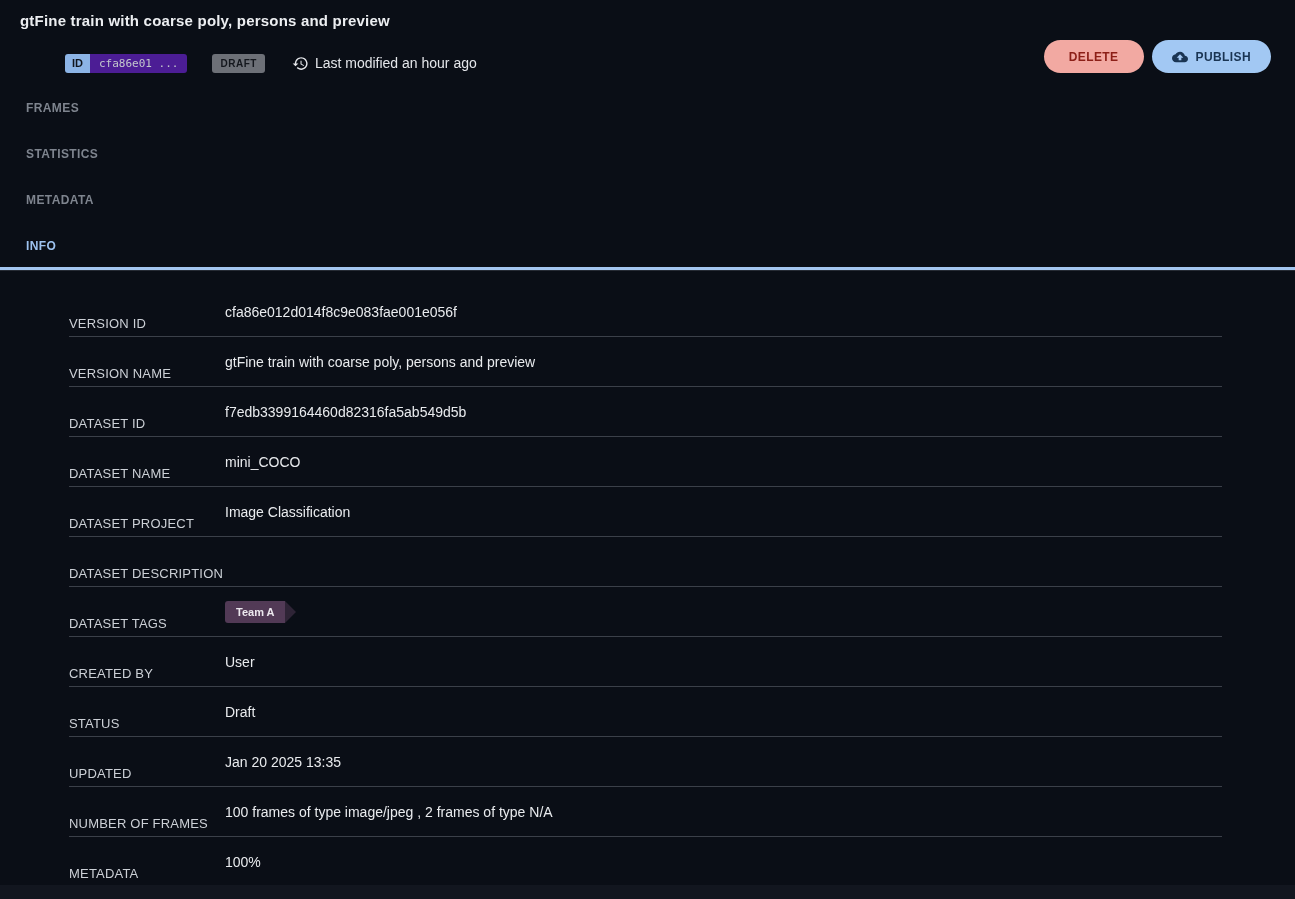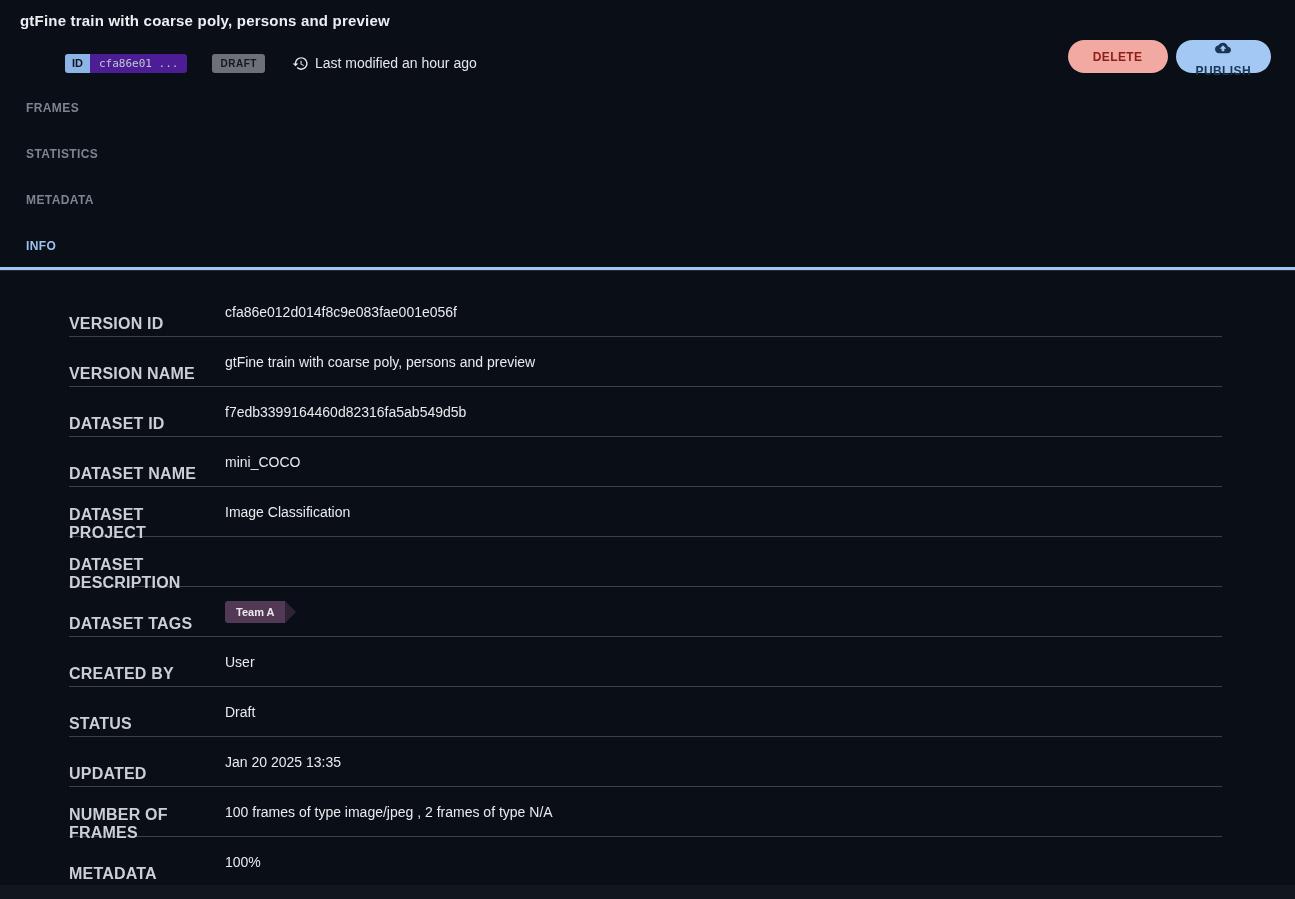--- a/index.html
+++ b/index.html
@@ -21,30 +21,30 @@
   .id-val { background: #4c1d95; color: #c3c7cd; font-family: "DejaVu Sans Mono", monospace; font-size: 11px; padding: 0 9px; display: flex; align-items: center; }
 
   .draft-badge { background: #6d7077; color: #14171d; font-weight: 700; font-size: 10px; letter-spacing: 0.5px; padding: 4px 8px; border-radius: 3px; margin-left: 25px; }
 
   .modified { display: flex; align-items: center; gap: 6px; margin-left: 27px; font-size: 14px; color: #e4e6ea; }
   .modified svg { display: block; }
 
   .actions { position: absolute; right: 24px; top: 40px; display: flex; gap: 8px; }
   .btn { height: 33px; border: none; border-radius: 17px; font-family: "Liberation Sans", sans-serif; font-weight: 700; font-size: 12px; letter-spacing: 0.4px; cursor: pointer; display: flex; align-items: center; }
   .btn-delete { background: #f2a9a2; color: #8c1f17; padding: 0 25px; }
-  .btn-publish { background: #a2c8f3; color: #1a3553; padding: 0 20px; gap: 8px; flex-direction: column; }
+  .btn-publish { background: #a2c8f3; color: #1a3553; padding: 0 20px; gap: 8px; }
   .btn-publish svg { display: block; }
 
   .tabs { display: flex; justify-content: center; border-bottom: 1px solid #262b34; margin-top: 13px; flex-direction: column; }
   .tab { height: 46px; padding: 0 26px; display: flex; align-items: center; font-size: 12px; font-weight: 700; letter-spacing: 0.4px; color: #7e848e; border-bottom: 3px solid transparent; cursor: pointer; }
   .tab.active { color: #9dc2ef; border-bottom-color: #a3c6f0; }
 
   .info-table { margin: 16px 73px 0 69px; }
   .row { display: flex; align-items: center; height: 50px; border-bottom: 1px solid #3b4049; }
-  .row-label { width: 156px; flex: none; font-size: 16px; font-weight: 700; color: #ccd0d6; letter-spacing: 0.2px; margin-top: 24px; }
+  .row-label { width: 156px; flex: none; font-size: 13px; font-weight: 400; color: #ccd0d6; letter-spacing: 0.2px; margin-top: 24px; }
   .row-value { font-size: 14px; color: #e9ebee; }
 
   .tag { position: relative; display: inline-block; background: #523a56; color: #ece8ee; font-size: 11px; font-weight: 700; height: 22px; line-height: 22px; padding: 0 10px 8px 11px; border-radius: 3px 0 0 3px; }
   .tag::after {
     content: ""; position: absolute; left: 100%; top: 0;
     width: 0; height: 0;
     border-top: 11px solid transparent;
     border-bottom: 11px solid transparent;
     border-left: 11px solid rgba(82, 58, 86, 0.5);
   }

